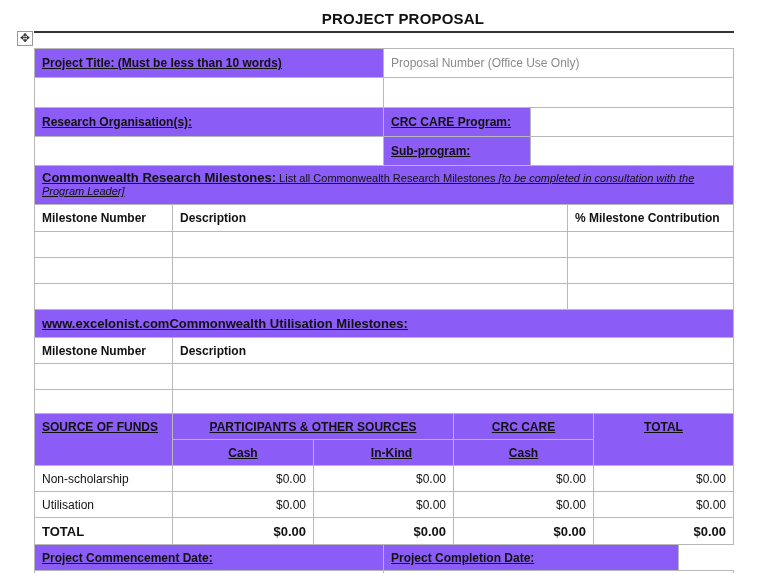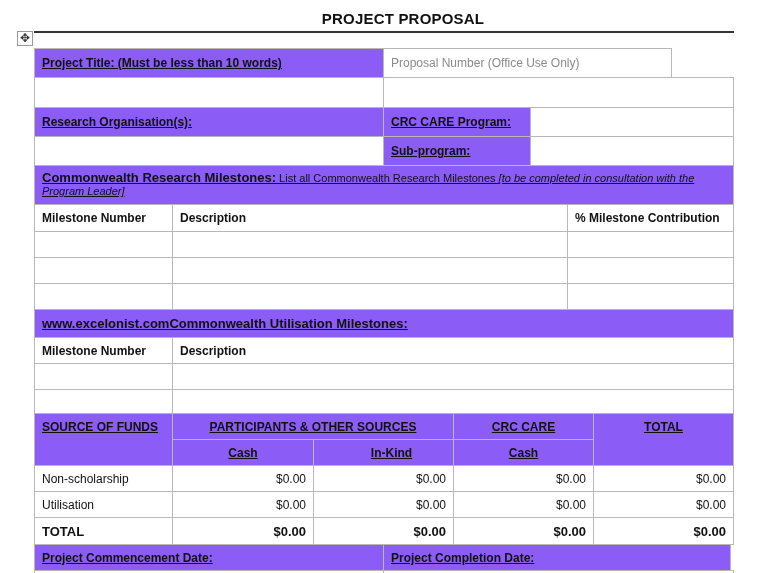--- a/index.html
+++ b/index.html
@@ -19,21 +19,21 @@
   .top-al { align-items: flex-start; padding-top: 6px; }
 </style>
 </head>
 <body>
 
 <div class="title">PROJECT PROPOSAL</div>
 <div class="rule"></div>
 <div class="move-handle">✥</div>
 
 <div class="cell hd b" style="left:34px;top:48px;width:350px;height:30px;">Project Title: (Must be less than 10 words)</div>
-<div class="cell grey" style="left:383px;top:48px;width:289px;height:30px;">Proposal Number (Office Use Only)</div>
+<div class="cell grey" style="left:383px;top:48px;width:351px;height:30px;">Proposal Number (Office Use Only)</div>
 <div class="cell" style="left:34px;top:77px;width:350px;height:31px;"></div>
 <div class="cell" style="left:383px;top:77px;width:351px;height:31px;"></div>
 
 <div class="cell hd b" style="left:34px;top:107px;width:350px;height:30px;">Research Organisation(s):</div>
 <div class="cell hd b" style="left:383px;top:107px;width:148px;height:30px;">CRC CARE Program:</div>
 <div class="cell" style="left:530px;top:107px;width:204px;height:30px;"></div>
 <div class="cell" style="left:34px;top:136px;width:350px;height:30px;"></div>
 <div class="cell hd b" style="left:383px;top:136px;width:148px;height:30px;">Sub-program:</div>
 <div class="cell" style="left:530px;top:136px;width:204px;height:30px;"></div>
 
@@ -85,15 +85,15 @@
 <div class="cell r" style="left:453px;top:491px;width:141px;height:27px;">$0.00</div>
 <div class="cell r" style="left:593px;top:491px;width:141px;height:27px;">$0.00</div>
 
 <div class="cell b big" style="left:34px;top:517px;width:139px;height:28px;">TOTAL</div>
 <div class="cell r b big" style="left:172px;top:517px;width:142px;height:28px;">$0.00</div>
 <div class="cell r b big" style="left:313px;top:517px;width:141px;height:28px;">$0.00</div>
 <div class="cell r b big" style="left:453px;top:517px;width:141px;height:28px;">$0.00</div>
 <div class="cell r b big" style="left:593px;top:517px;width:141px;height:28px;">$0.00</div>
 
 <div class="cell hd b" style="left:34px;top:544px;width:350px;height:27px;">Project Commencement Date:</div>
-<div class="cell hd b" style="left:383px;top:544px;width:348px;height:27px;">Project Completion Date:</div>
+<div class="cell hd b" style="left:383px;top:544px;width:296px;height:27px;">Project Completion Date:</div>
 <div class="cell" style="left:34px;top:570px;width:350px;height:20px;"></div>
 <div class="cell" style="left:383px;top:570px;width:351px;height:20px;"></div>
 
 </body></html>

